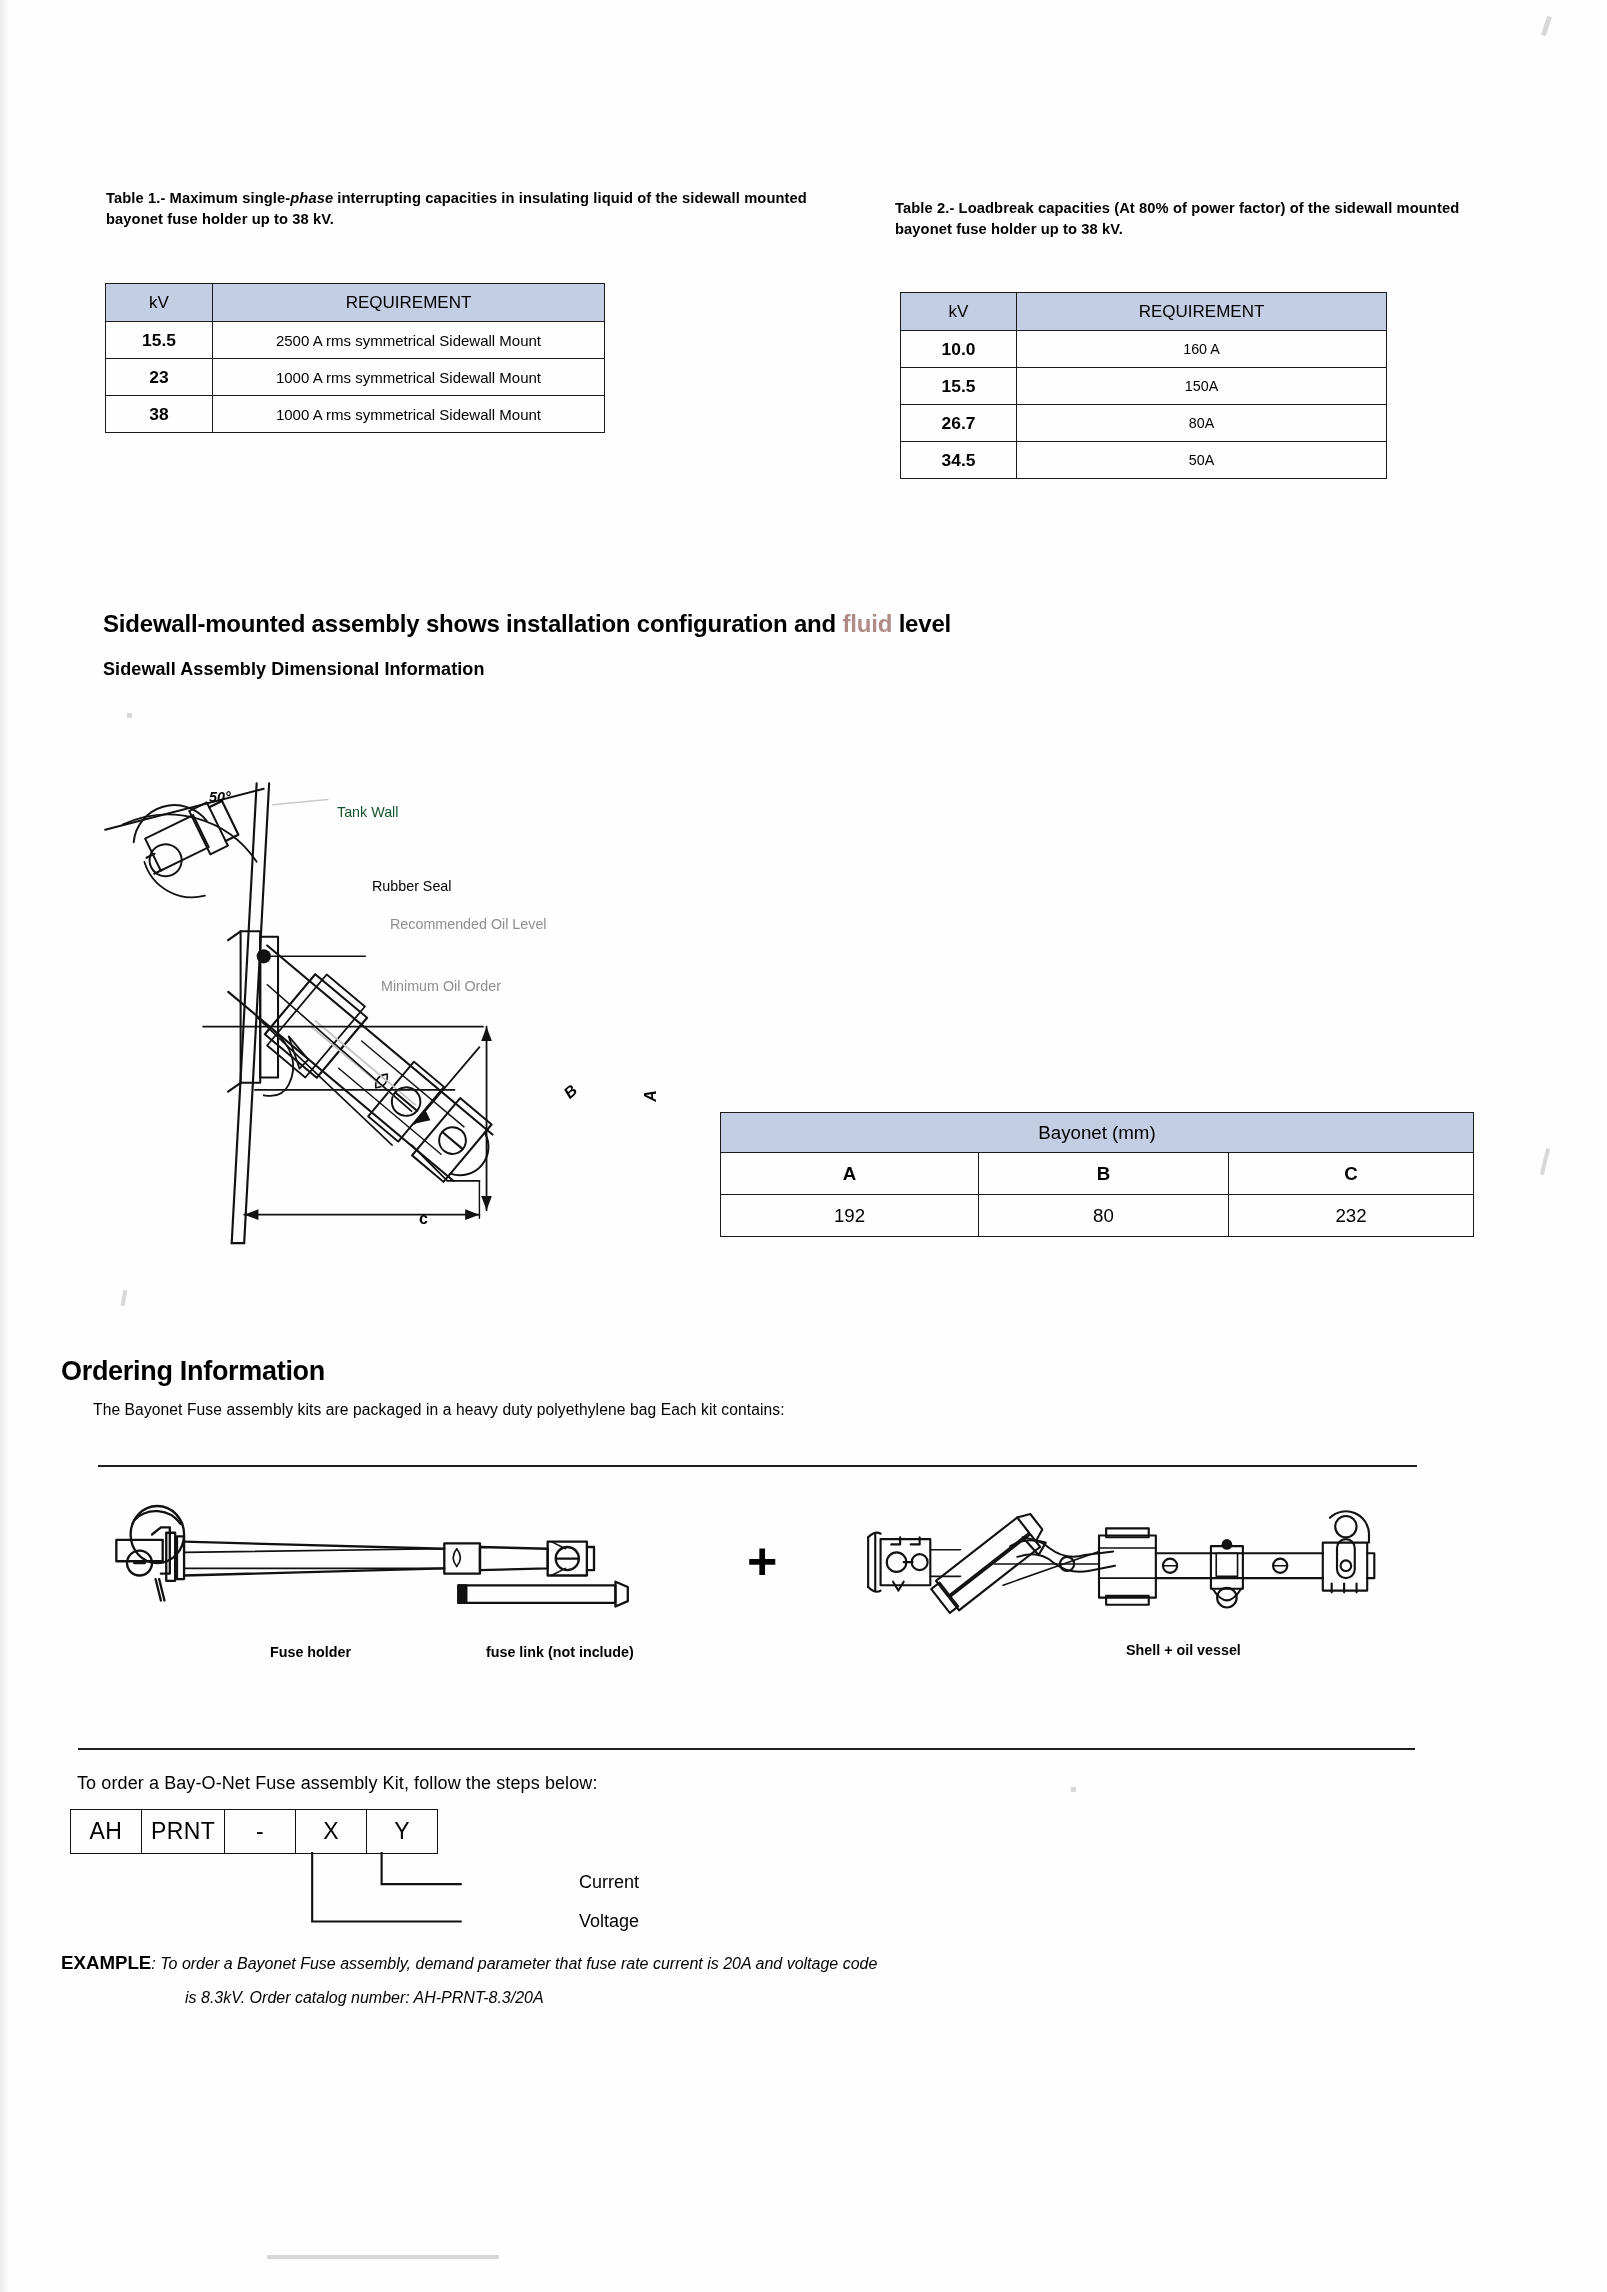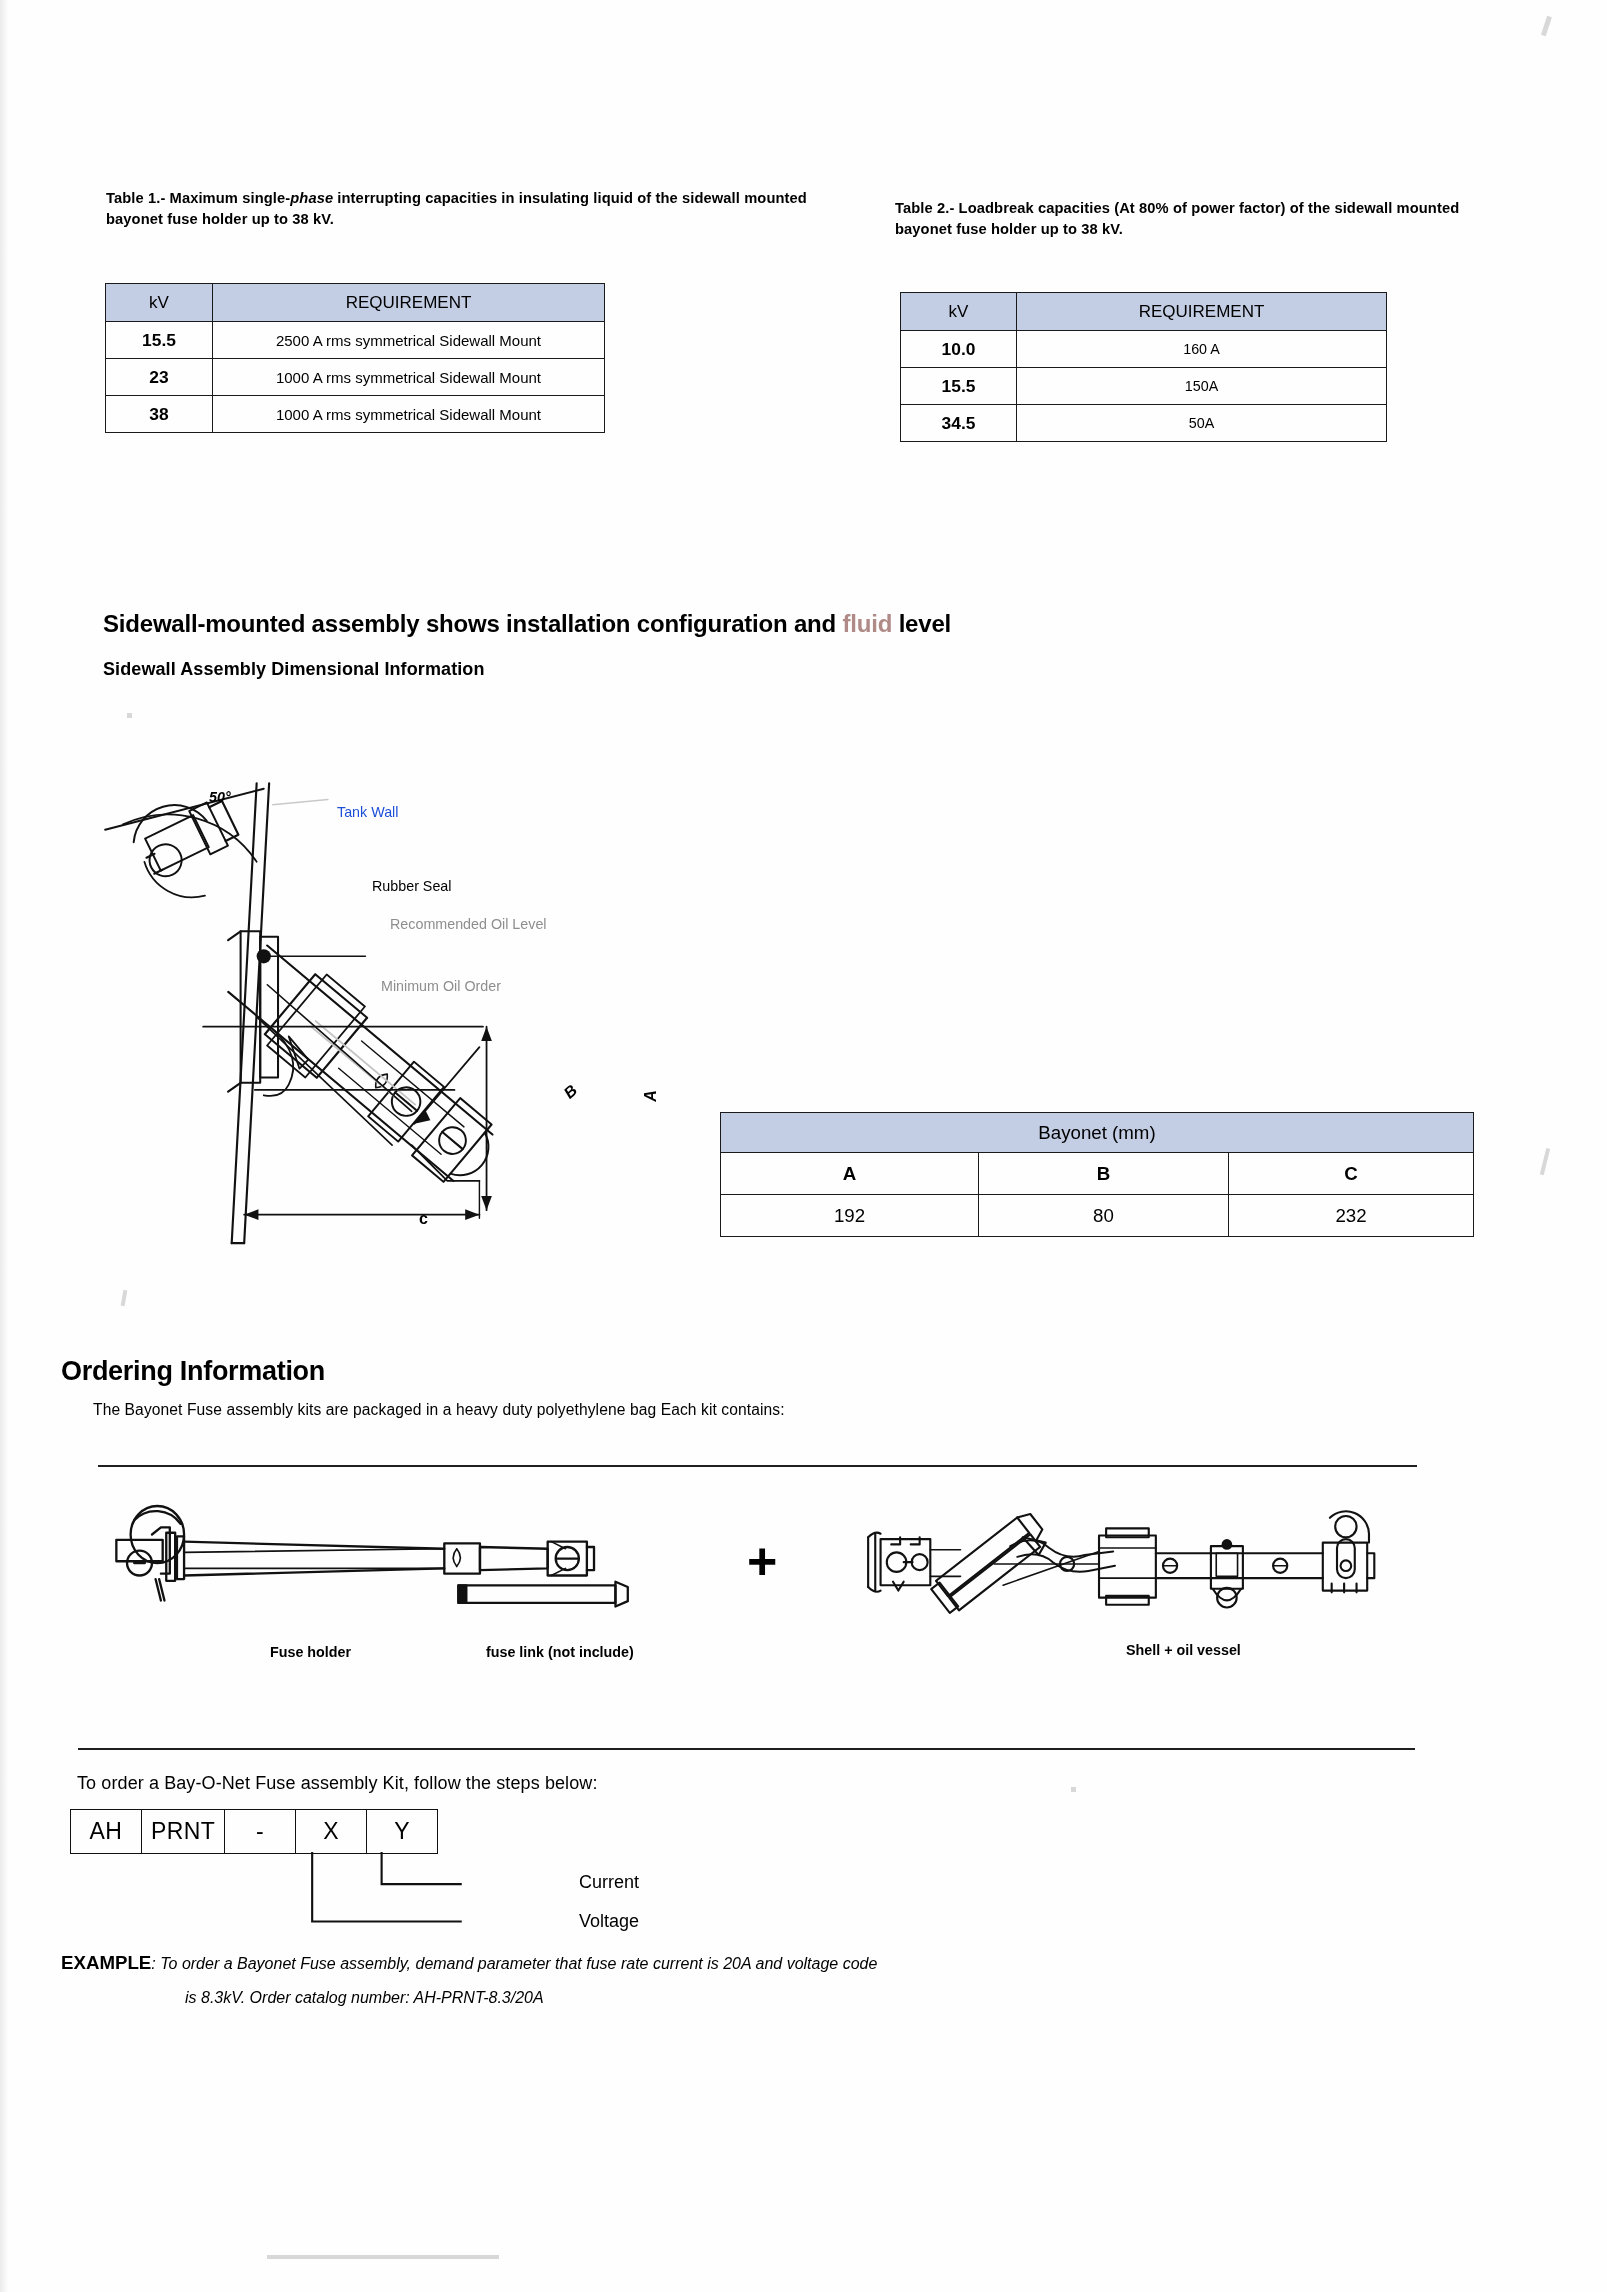--- a/index.html
+++ b/index.html
@@ -93,21 +93,21 @@
     letter-spacing: 0.1px;
     white-space: nowrap;
   }
 
   
   .dlabel {
     font-size: 14.3px;
     white-space: nowrap;
   }
   .dlabel.bold { font-weight: bold; }
-  .dlabel.ghost2 { color: #1d4ed8; }
+  .dlabel.ghost2 { color: #14532d; }
   .dlabel.half { color: #8e8e8e; }
   .dim-letter {
     font-size: 16px;
     font-weight: bold;
     font-style: italic;
   }
 
   
   table.lt {
     border-collapse: collapse;
@@ -247,20 +247,24 @@
       </tr>
     </thead>
     <tbody>
       <tr>
         <td class="kv">10.0</td>
         <td class="req-small">160 A</td>
       </tr>
       <tr>
         <td class="kv">15.5</td>
         <td class="req-small">150A</td>
+      </tr>
+      <tr>
+        <td class="kv">26.7</td>
+        <td class="req-small">80A</td>
       </tr>
       <tr>
         <td class="kv">34.5</td>
         <td class="req-small">50A</td>
       </tr>
     </tbody>
   </table>
 
   <div class="abs h-main" style="left:103px; top:610px;">
     <span>Sidewall-mounted assembly shows installation configuration and </span><span class="faded">fluid</span><span> level</span>

